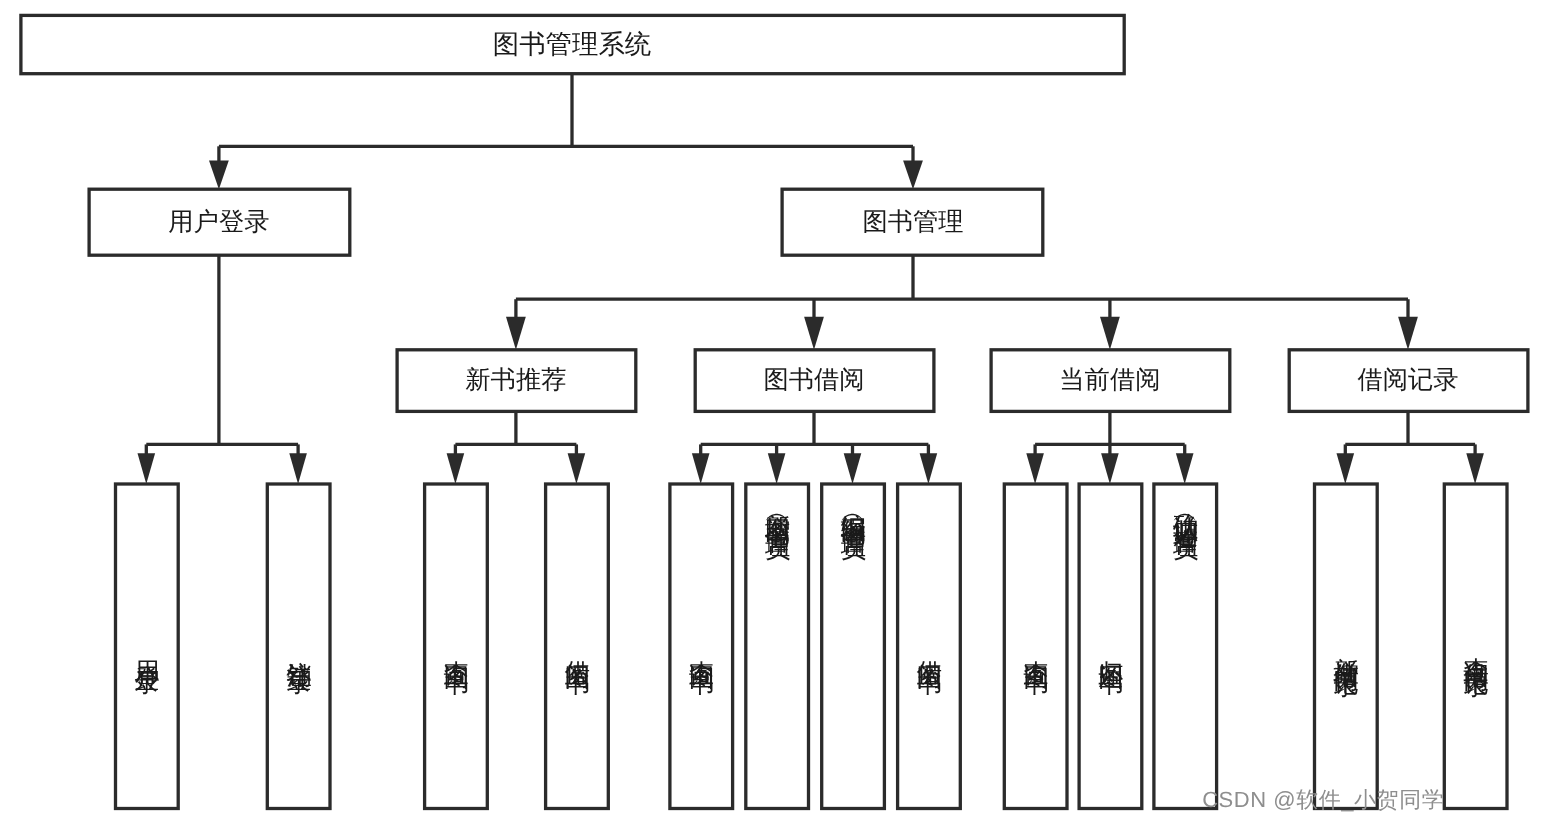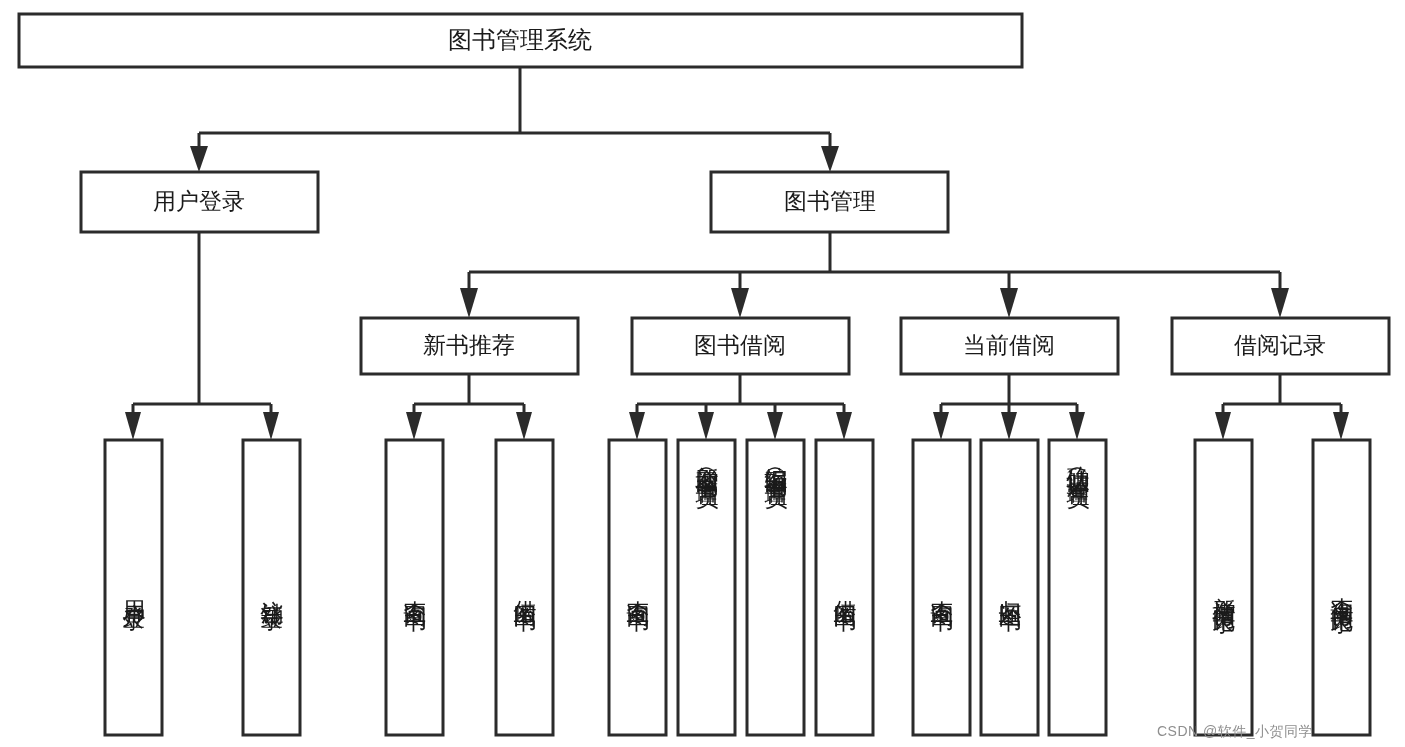--- a/index.html
+++ b/index.html
@@ -63,21 +63,21 @@
     line-height: 1.12;
     letter-spacing: 3px;
     color: #1a1a1a;
     white-space: nowrap;
   }
   #watermark {
     position: absolute;
     right: 12px;
     bottom: 6px;
     font-family: "Liberation Sans", "DejaVu Sans", sans-serif;
-    font-size: 14px;
+    font-size: 20px;
     color: #8e8e8e;
     letter-spacing: 0.5px;
     user-select: none;
   }
 </style>
 </head>
 <body>
 
 <div id="diagram-root">
 

